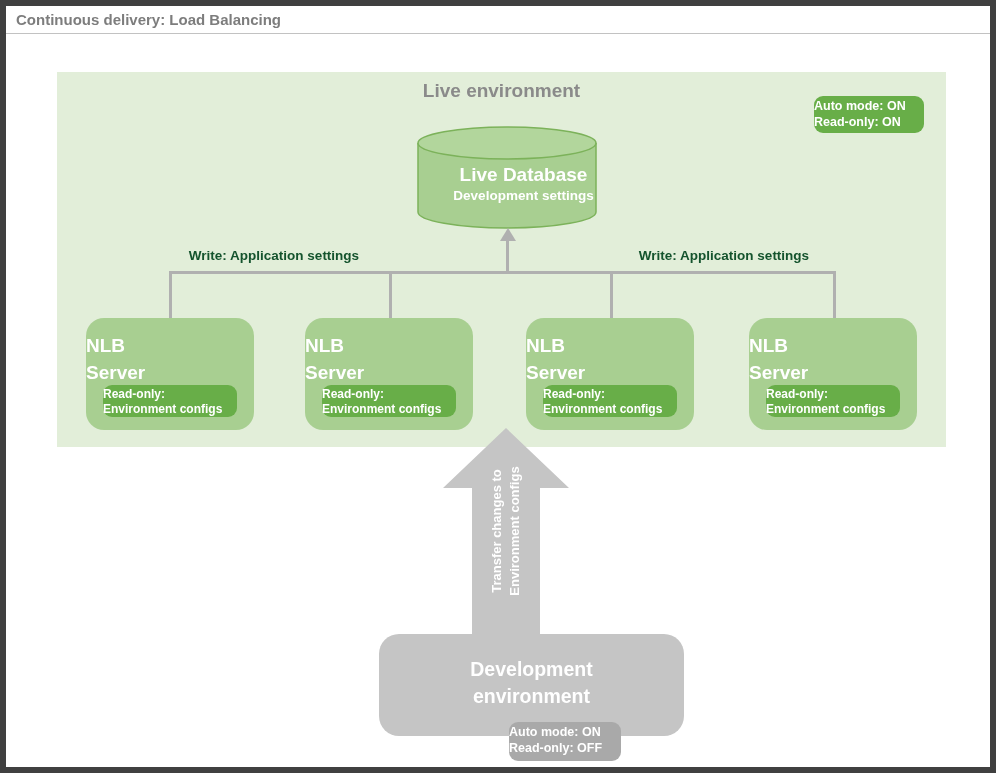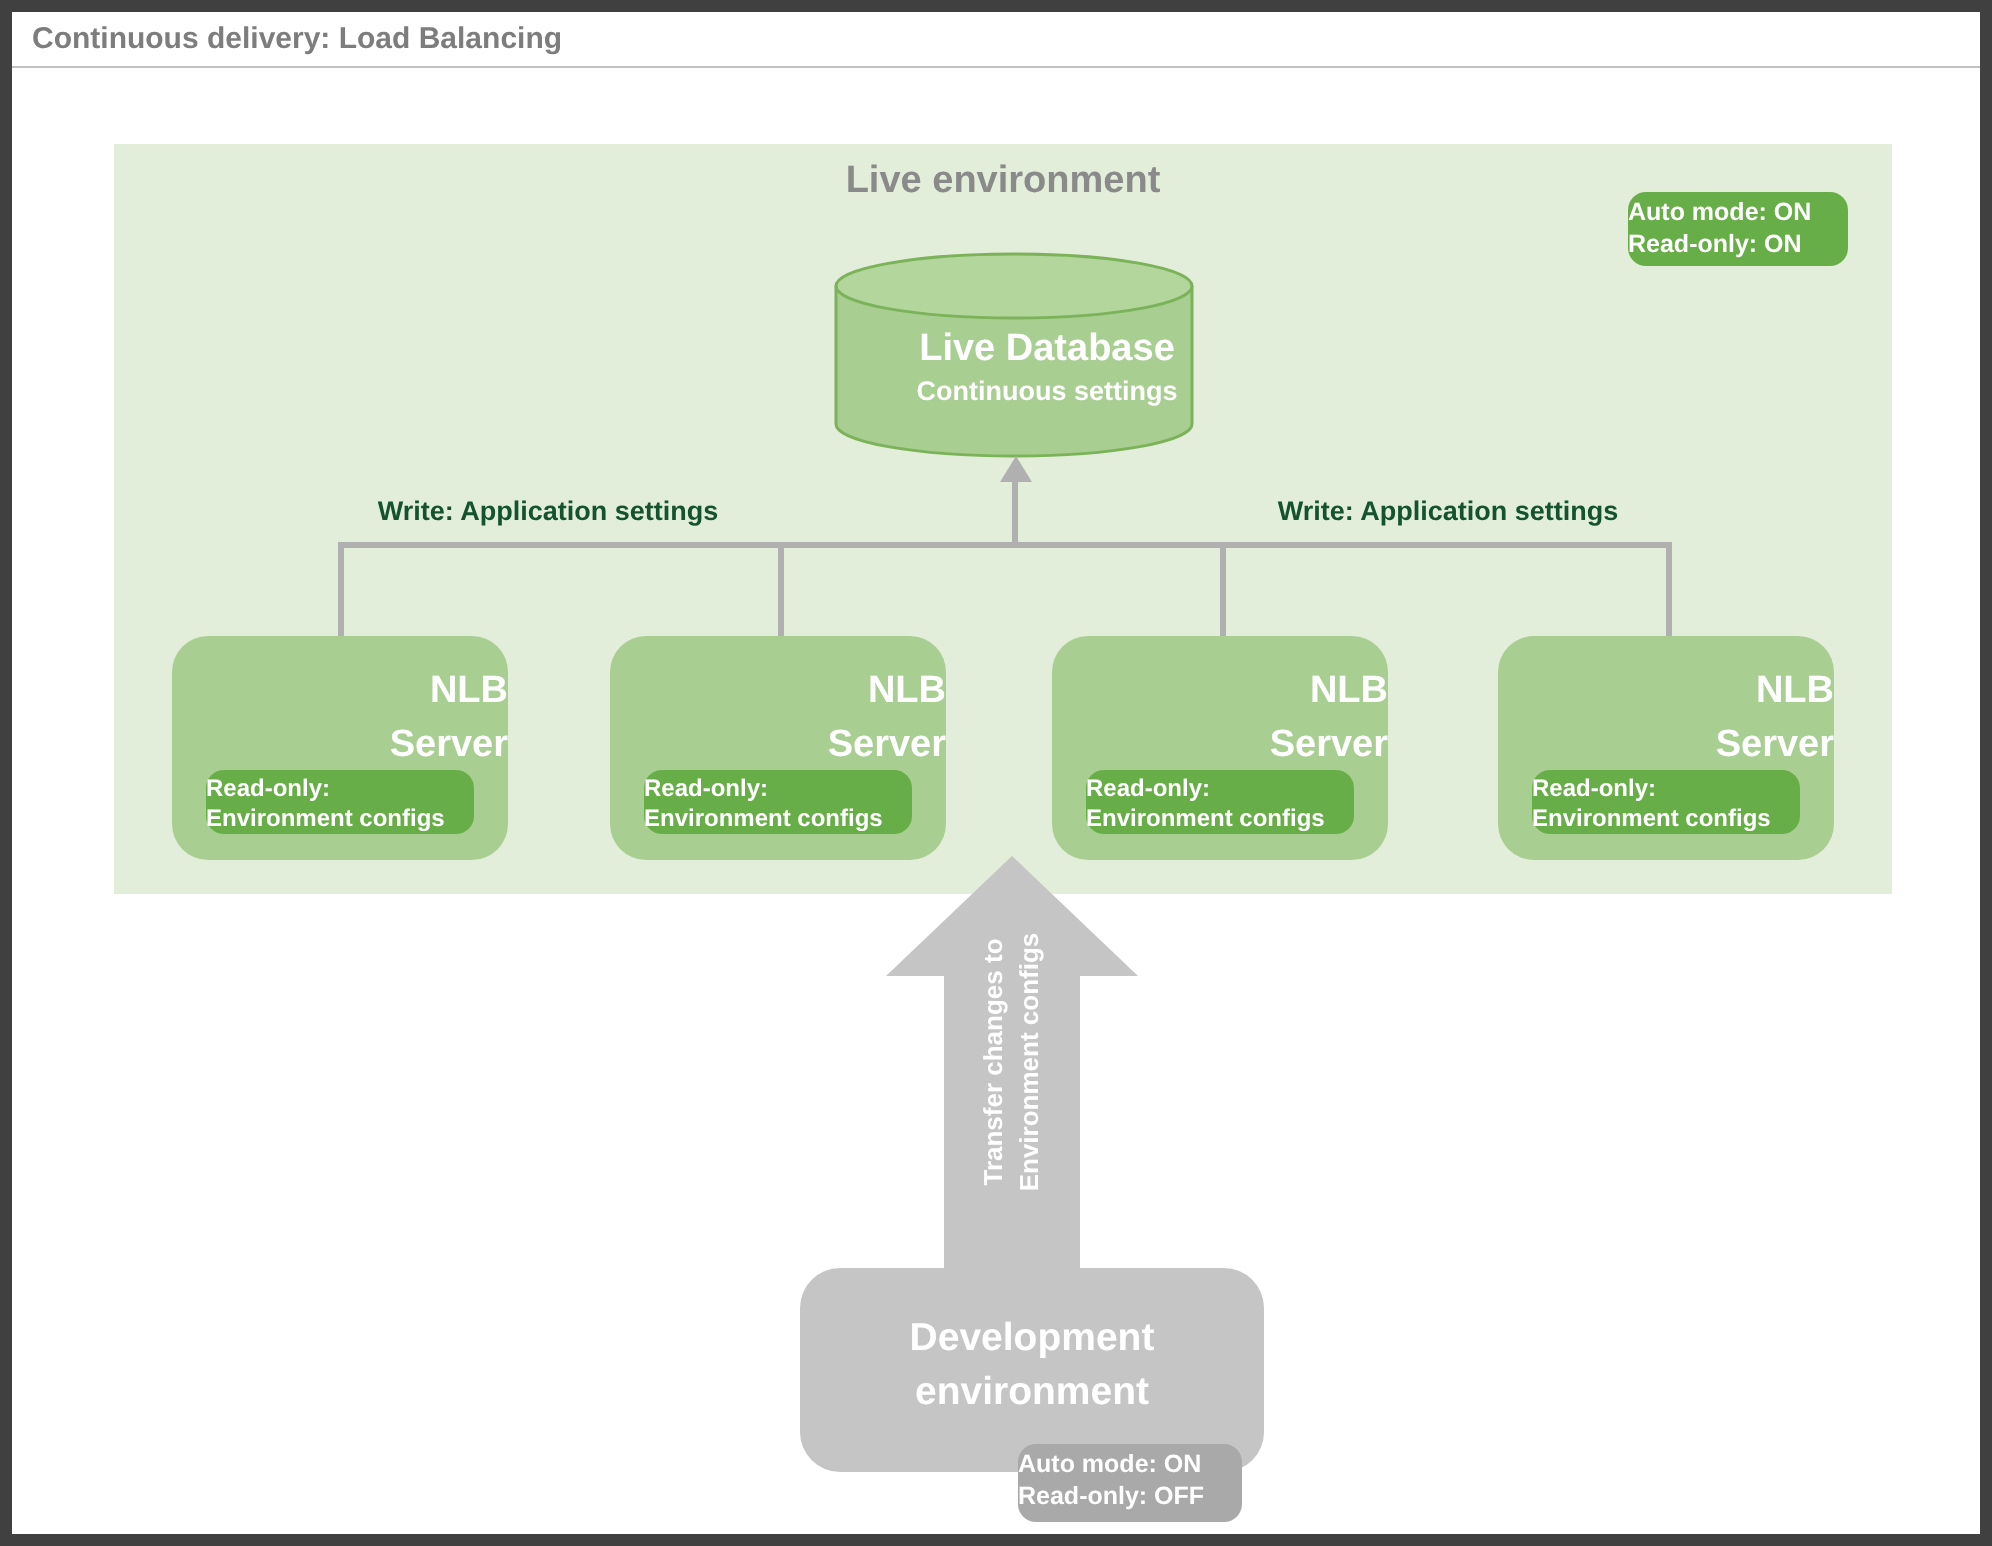--- a/index.html
+++ b/index.html
@@ -54,35 +54,35 @@
   .write-label {
     position: absolute; top: 176px; font-size: 13.5px; font-weight: bold;
     color: #14532d; text-align: center; width: 210px;
   }
   
   .srv {
     position: absolute; top: 246px; width: 168px; height: 112px;
     background: #a8cf91; border-radius: 18px;
   }
   .srv-name {
-    position: absolute; left: 0; top: 14px; width: 100%; text-align: right;
+    position: absolute; left: 0; top: 14px; width: 100%; text-align: left;
     color: #fff; font-size: 19px; font-weight: bold; line-height: 27px;
   }
   .srv-badge { left: 17px; bottom: 13px; top: auto; width: 134px; height: 32px; line-height: 15px; padding-top: 2px; font-size: 12px; margin-top: 36px; }
   
   .big-arrow { position: absolute; left: 437px; top: 421px; width: 126px; height: 212px; }
   .arrow-label {
     position: absolute; left: 405px; top: 507px; width: 190px; height: 36px;
     transform: rotate(-90deg); color: #fff; font-size: 13px; font-weight: bold;
     line-height: 18px; text-align: center;
   }
   
   .dev-box {
-    position: absolute; left: 373px; top: 628px; width: 232px; height: 102px;
-    background: #c5c5c5; border-radius: 20px; margin-left: 21px;
+    position: absolute; left: 373px; top: 628px; width: 305px; height: 102px;
+    background: #c5c5c5; border-radius: 20px;
   }
   .dev-title {
     position: absolute; left: 0; top: 22px; width: 100%; text-align: center;
     color: #fff; font-size: 19.5px; font-weight: bold; line-height: 27px;
   }
   .dev-status-badge { left: 503px; top: 716px; width: 112px; height: 39px; }
 </style>
 </head>
 <body>
 
@@ -100,21 +100,21 @@
       <div>Read-only: ON</div>
     </div>
 
     <div class="cylinder">
       <svg width="180" height="103" viewBox="0 0 180 103">
         <path d="M1 17 V86 A89 16 0 0 0 179 86 V17" fill="#a8cf91" stroke="#7cb25a" stroke-width="1.5"></path>
         <ellipse cx="90" cy="17" rx="89" ry="16" fill="#b2d69c" stroke="#7cb25a" stroke-width="1.5"></ellipse>
       </svg>
       <div class="cyl-text">
         <div class="cyl-title">Live Database</div>
-        <div class="cyl-sub">Continuous settings</div>
+        <div class="cyl-sub">Development settings</div>
       </div>
     </div>
 
     <div class="arrowhead-up"></div>
     <div class="conn conn-up"></div>
     <div class="conn conn-h"></div>
     <div class="conn conn-drop" style="left:112px"></div>
     <div class="conn conn-drop" style="left:332px"></div>
     <div class="conn conn-drop" style="left:553px"></div>
     <div class="conn conn-drop" style="left:776px"></div>

